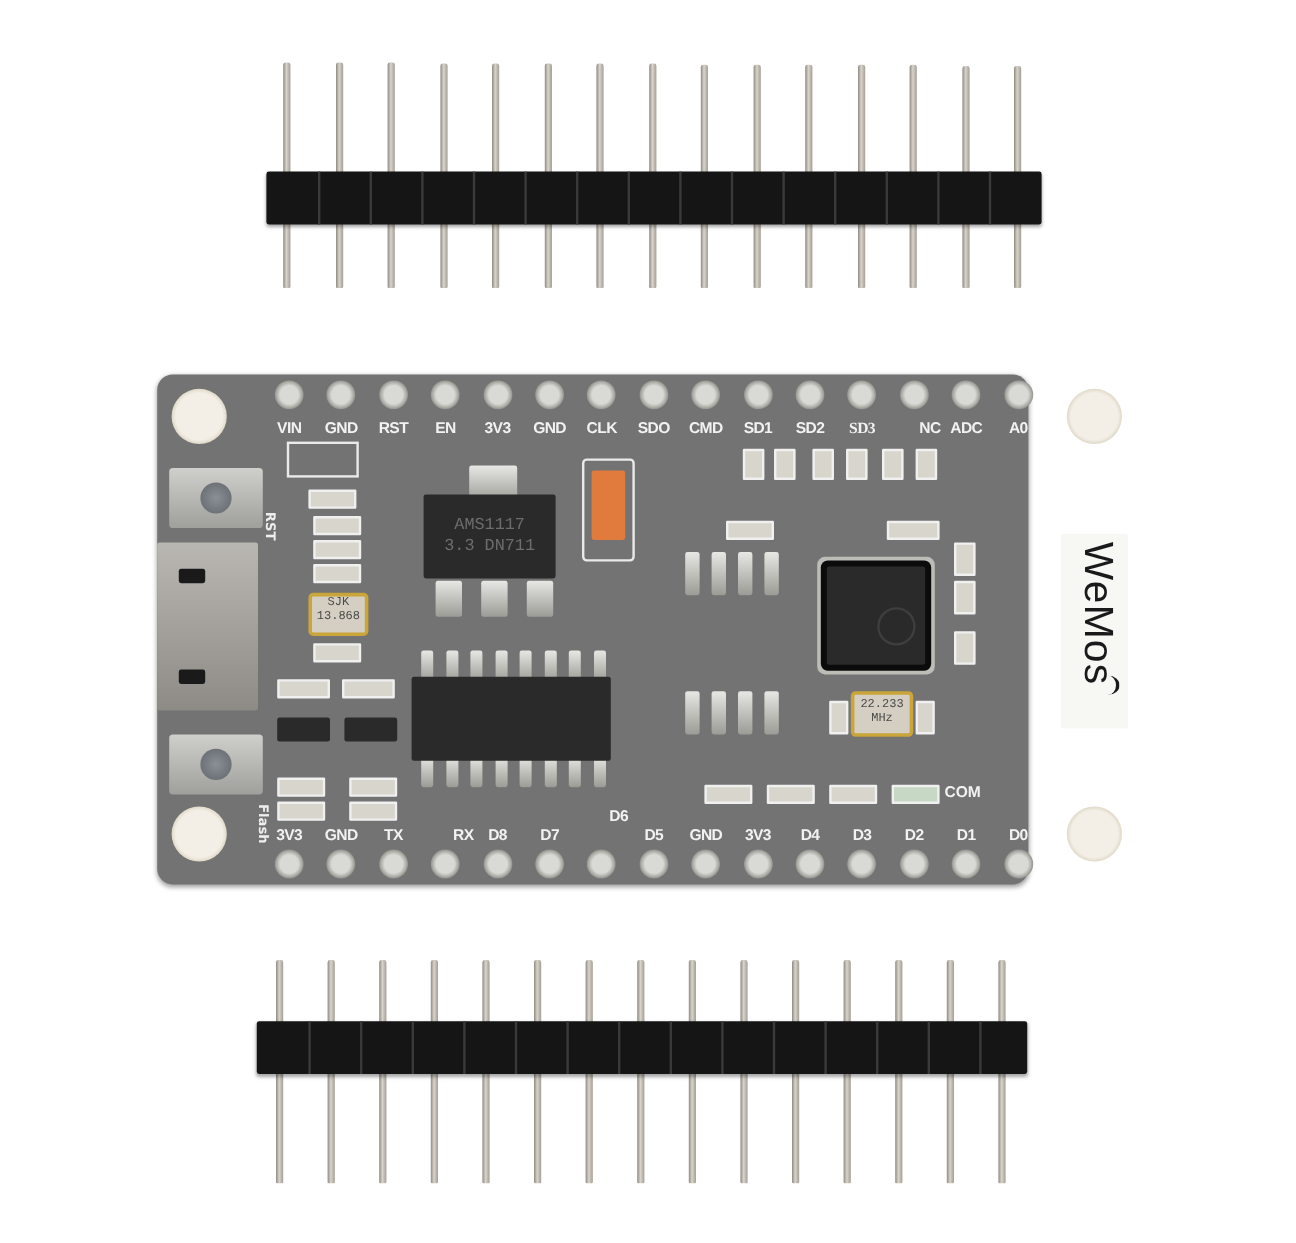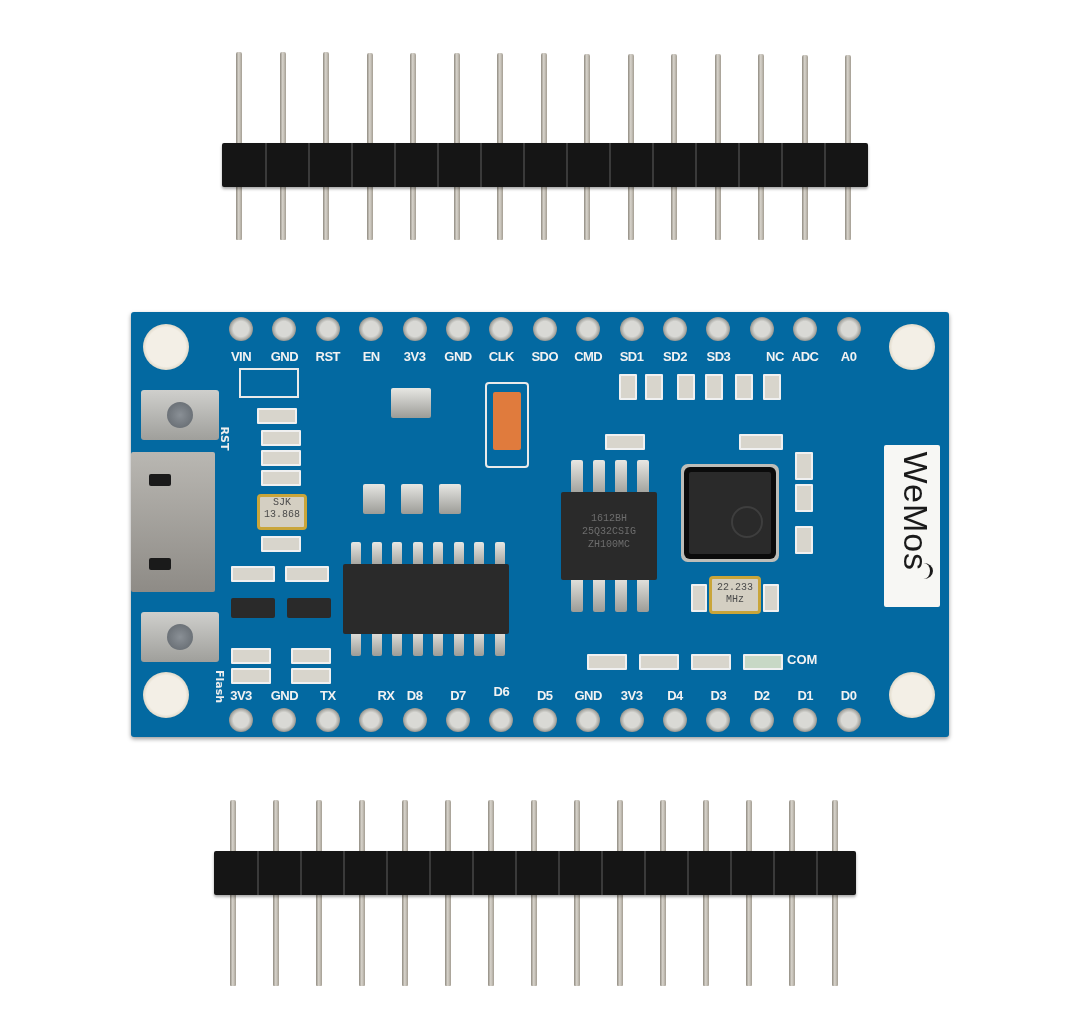--- a/index.html
+++ b/index.html
@@ -4,21 +4,21 @@
 <style>
   html,body{margin:0;padding:0;background:#ffffff;}
   body{width:1080px;height:1036px;position:relative;overflow:hidden;font-family:"DejaVu Sans",sans-serif;}
   .abs{position:absolute;}
   
   .header{position:absolute;}
   .header .bar{position:absolute;background:#151515;border-radius:2px;box-shadow:0 2px 3px rgba(0,0,0,.35);}
   .header .seg{position:absolute;top:0;bottom:0;width:2px;background:#3a3a3a;}
   .pin{position:absolute;width:6px;background:linear-gradient(90deg,#8f8a80,#d8d4cc 45%,#a49e93);border-radius:2px 2px 1px 1px;}
   
-  .board{position:absolute;left:131px;top:312px;width:818px;height:425px;background:#0369a1;border-radius:3px;box-shadow:0 2px 4px rgba(0,0,0,.4);}
+  .board{position:absolute;left:131px;top:312px;width:726px;height:425px;background:#737373;border-radius:13px;box-shadow:0 2px 4px rgba(0,0,0,.4);}
   .hole{position:absolute;width:46px;height:46px;border-radius:50%;background:radial-gradient(circle,#f3efe6 60%,#d8d0bd 75%,#8a7a52 90%);}
   .pad{position:absolute;width:24px;height:24px;border-radius:50%;background:radial-gradient(circle,#d9d9d5 45%,#b3b3ae 60%,#7e7e79 78%,#2a2a2a 88%);}
   .plabel{position:absolute;color:#f2f2f2;font-weight:bold;font-size:13px;letter-spacing:-0.5px;text-align:center;width:44px;font-family:"Liberation Sans",sans-serif;}
   .chip{position:absolute;background:#2a2a2a;border-radius:2px;}
   .chiptext{color:#6d6d6d;font-size:11px;font-family:"Liberation Mono",monospace;text-align:center;line-height:13px;}
   .leg{position:absolute;background:linear-gradient(180deg,#e7e7e3,#9c9c97);border-radius:2px;}
   .smd{position:absolute;background:#d8d5cc;border:2px solid #f0f0f0;border-radius:1px;}
   .silk{position:absolute;border:2px solid #eaeaea;}
   .button{position:absolute;background:linear-gradient(180deg,#cfcfcc,#9f9f9b);border-radius:3px;}
   .button .cap{position:absolute;width:26px;height:26px;border-radius:50%;background:radial-gradient(circle,#8a9096,#5f656b);}
@@ -92,21 +92,21 @@
       <div class="plabel" style="left: 348.4px; top: 37px;">CLK</div>
       <div class="pad" style="left: 401.8px; top: 5px;"></div>
       <div class="plabel" style="left: 391.8px; top: 37px;">SDO</div>
       <div class="pad" style="left: 445.2px; top: 5px;"></div>
       <div class="plabel" style="left: 435.2px; top: 37px;">CMD</div>
       <div class="pad" style="left: 488.6px; top: 5px;"></div>
       <div class="plabel" style="left: 478.6px; top: 37px;">SD1</div>
       <div class="pad" style="left: 532px; top: 5px;"></div>
       <div class="plabel" style="left: 522px; top: 37px;">SD2</div>
       <div class="pad" style="left: 575.4px; top: 5px;"></div>
-      <div class="plabel" style="left: 565.4px; top: 37px;">SD3</div>
+      <div class="plabel" style="left: 565.4px; top: 37px; font-family: Liberation Serif, serif;">SD3</div>
       <div class="pad" style="left: 618.8px; top: 5px;"></div>
       <div class="plabel" style="left: 608.8px; top: 37px; text-align: right;">NC</div>
       <div class="pad" style="left: 662.2px; top: 5px;"></div>
       <div class="plabel" style="left: 652.2px; top: 37px;">ADC</div>
       <div class="pad" style="left: 705.6px; top: 5px;"></div>
       <div class="plabel" style="left: 695.6px; top: 37px;">A0</div>
     </div>
   <div id="bottomPads">
       <div class="pad" style="left: 98px; top: 396px;"></div>
       <div class="plabel" style="left: 88px; top: 376px;">3V3</div>
@@ -114,21 +114,21 @@
       <div class="plabel" style="left: 131.4px; top: 376px;">GND</div>
       <div class="pad" style="left: 184.8px; top: 396px;"></div>
       <div class="plabel" style="left: 174.8px; top: 376px;">TX</div>
       <div class="pad" style="left: 228.2px; top: 396px;"></div>
       <div class="plabel" style="left: 233px; top: 376px;">RX</div>
       <div class="pad" style="left: 271.6px; top: 396px;"></div>
       <div class="plabel" style="left: 261.6px; top: 376px;">D8</div>
       <div class="pad" style="left: 315px; top: 396px;"></div>
       <div class="plabel" style="left: 305px; top: 376px;">D7</div>
       <div class="pad" style="left: 358.4px; top: 396px;"></div>
-      <div class="plabel" style="left: 348.4px; top: 372px;">D6</div>
+      <div class="plabel" style="left: 348.4px; top: 360px; text-align: right;">D6</div>
       <div class="pad" style="left: 401.8px; top: 396px;"></div>
       <div class="plabel" style="left: 391.8px; top: 376px;">D5</div>
       <div class="pad" style="left: 445.2px; top: 396px;"></div>
       <div class="plabel" style="left: 435.2px; top: 376px;">GND</div>
       <div class="pad" style="left: 488.6px; top: 396px;"></div>
       <div class="plabel" style="left: 478.6px; top: 376px;">3V3</div>
       <div class="pad" style="left: 532px; top: 396px;"></div>
       <div class="plabel" style="left: 522px; top: 376px;">D4</div>
       <div class="pad" style="left: 575.4px; top: 396px;"></div>
       <div class="plabel" style="left: 565.4px; top: 376px;">D3</div>
@@ -168,20 +168,24 @@
   <div class="smd" style="left:100px;top:254px;width:40px;height:12px;"></div>
   <div class="smd" style="left:154px;top:254px;width:40px;height:12px;"></div>
   <div class="chip" style="left:100px;top:286px;width:44px;height:20px;"></div>
   <div class="chip" style="left:156px;top:286px;width:44px;height:20px;"></div>
   <div class="smd" style="left:100px;top:336px;width:36px;height:12px;"></div>
   <div class="smd" style="left:160px;top:336px;width:36px;height:12px;"></div>
   <div class="smd" style="left:100px;top:356px;width:36px;height:12px;"></div>
   <div class="smd" style="left:160px;top:356px;width:36px;height:12px;"></div>
 
   <div class="leg" style="left:260px;top:76px;width:40px;height:30px;"></div>
+  <div class="chip" style="left:222px;top:100px;width:110px;height:70px;">
+    <div class="chiptext" style="margin-top:18px;font-size:14px;line-height:17px;">AMS1117</div>
+    <div class="chiptext" style="font-size:14px;line-height:17px;">3.3  DN711</div>
+  </div>
   <div class="leg" style="left:232px;top:172px;width:22px;height:30px;"></div>
   <div class="leg" style="left:270px;top:172px;width:22px;height:30px;"></div>
   <div class="leg" style="left:308px;top:172px;width:22px;height:30px;"></div>
 
   <div class="silk" style="left:354px;top:70px;width:40px;height:82px;border-radius:4px;"></div>
   <div class="ledcap" style="left:362px;top:80px;width:28px;height:58px;"></div>
 
   <div id="ch340Legs">
       <div class="leg" style="left: 220px; top: 230px; width: 10px; height: 26px;"></div>
       <div class="leg" style="left: 220px; top: 318px; width: 10px; height: 26px;"></div>
@@ -205,25 +209,20 @@
   <div id="flashLegs">
       <div class="leg" style="left: 440px; top: 148px; width: 12px; height: 36px;"></div>
       <div class="leg" style="left: 440px; top: 264px; width: 12px; height: 36px;"></div>
       <div class="leg" style="left: 462px; top: 148px; width: 12px; height: 36px;"></div>
       <div class="leg" style="left: 462px; top: 264px; width: 12px; height: 36px;"></div>
       <div class="leg" style="left: 484px; top: 148px; width: 12px; height: 36px;"></div>
       <div class="leg" style="left: 484px; top: 264px; width: 12px; height: 36px;"></div>
       <div class="leg" style="left: 506px; top: 148px; width: 12px; height: 36px;"></div>
       <div class="leg" style="left: 506px; top: 264px; width: 12px; height: 36px;"></div>
     </div>
-  <div class="chip" style="left:430px;top:180px;width:96px;height:88px;">
-    <div class="chiptext" style="margin-top:20px;font-size:10px;">1612BH</div>
-    <div class="chiptext" style="font-size:10px;">25Q32CSIG</div>
-    <div class="chiptext" style="font-size:10px;">ZH100MC</div>
-  </div>
   <div class="smd" style="left:474px;top:122px;width:36px;height:12px;"></div>
 
   <div class="chip" style="left:558px;top:160px;width:82px;height:82px;box-shadow:0 0 0 5px #0b0b0b, 0 0 0 8px #bdbdb8;">
     <div class="abs" style="left:42px;top:34px;width:28px;height:28px;border-radius:50%;border:2px solid #3e3e3e;"></div>
   </div>
 
   <div class="smd" style="left:488px;top:62px;width:14px;height:22px;"></div>
   <div class="smd" style="left:514px;top:62px;width:14px;height:22px;"></div>
   <div class="smd" style="left:546px;top:62px;width:14px;height:22px;"></div>
   <div class="smd" style="left:574px;top:62px;width:14px;height:22px;"></div>

